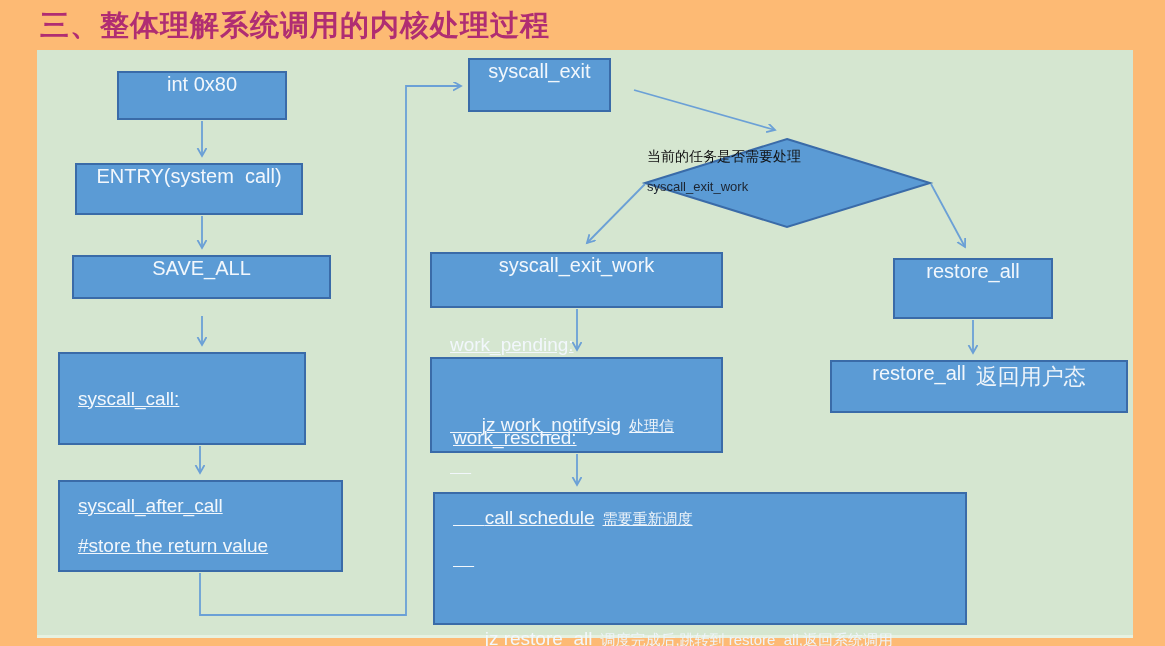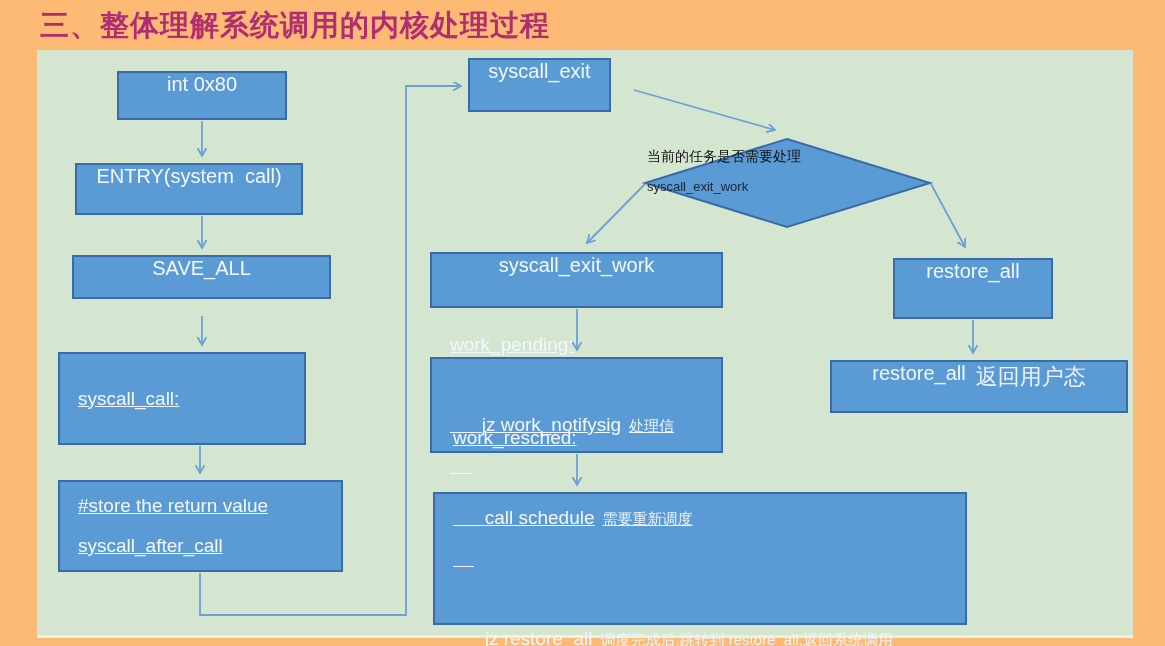--- a/index.html
+++ b/index.html
@@ -93,22 +93,22 @@
 
   <div class="node" style="left:72px;top:255px;width:259px;height:44px;">
     <span>SAVE_ALL</span>
   </div>
 
   <div class="node multi" style="left:58px;top:352px;width:248px;height:93px;">
     <div class="nline">syscall_call:</div>
   </div>
 
   <div class="node multi" style="left:58px;top:480px;width:285px;height:92px;">
+    <div class="nline">syscall_after_call</div>
     <div class="nline">#store the return value</div>
-    <div class="nline">syscall_after_call</div>
   </div>
 
   <div class="node" style="left:468px;top:58px;width:143px;height:54px;">
     <span>syscall_exit</span>
   </div>
 
   <div id="diamond-label">
     <div class="q">当前的任务是否需要处理</div>
     <div class="s">syscall_exit_work</div>
   </div>

